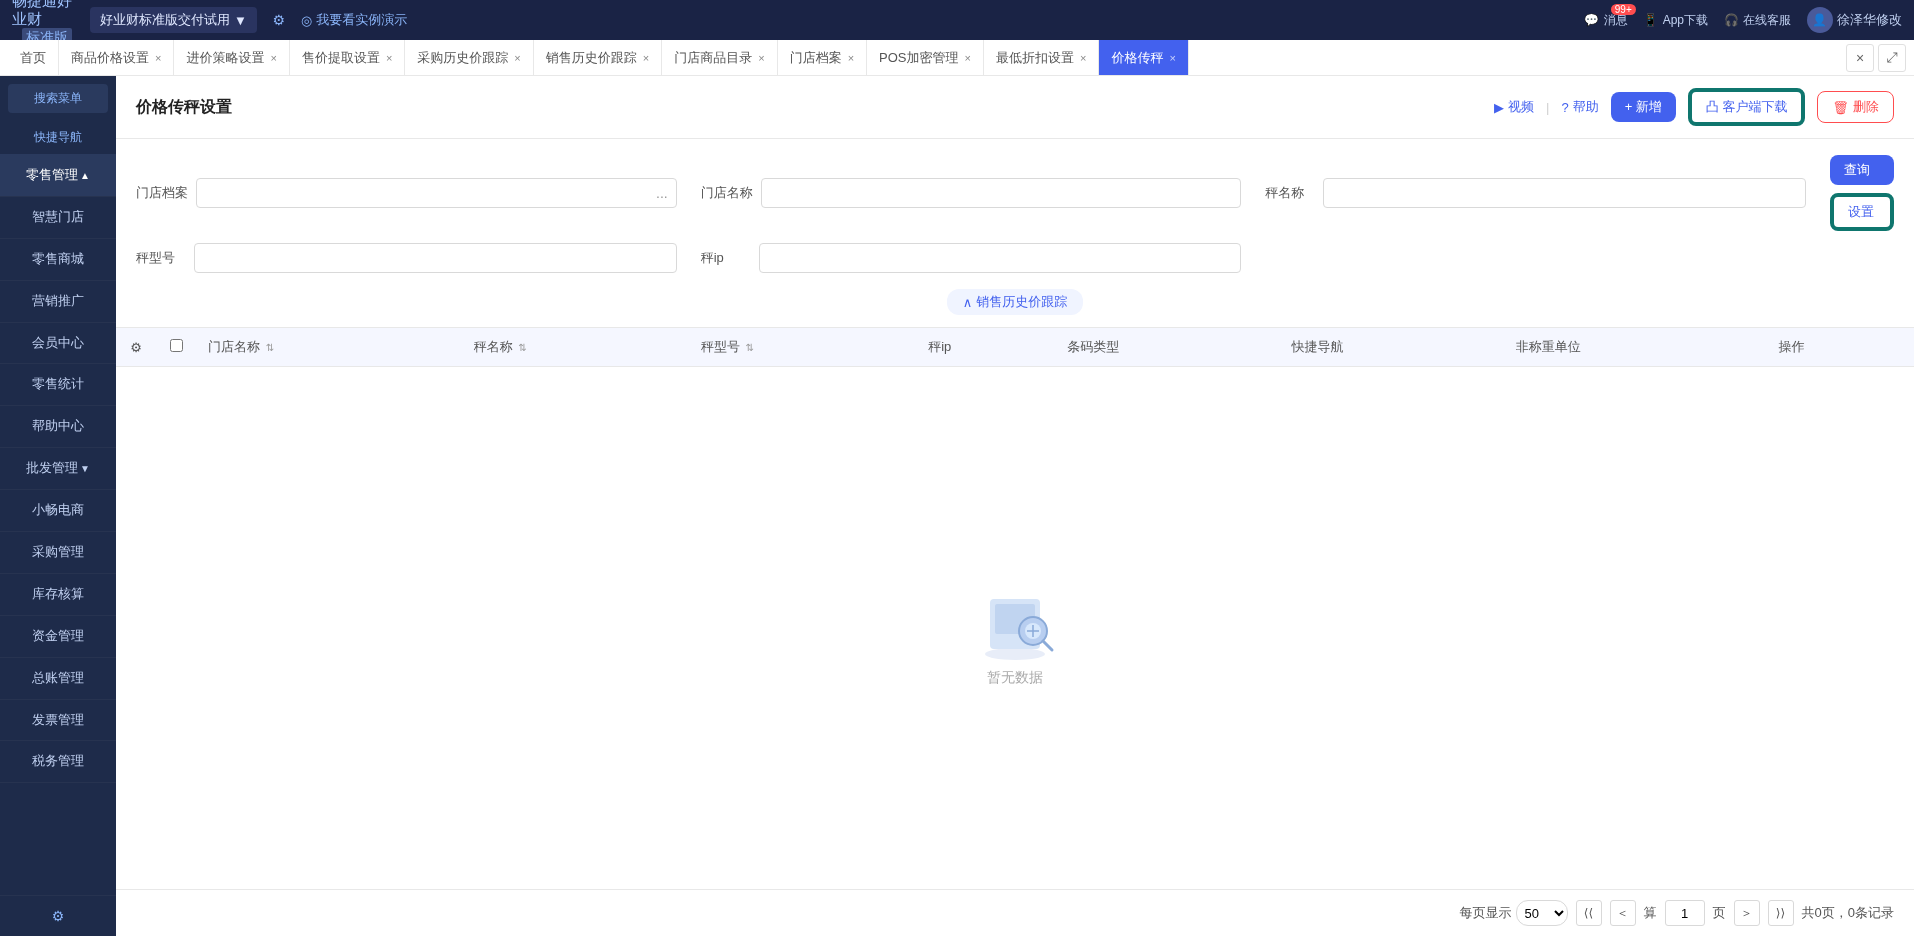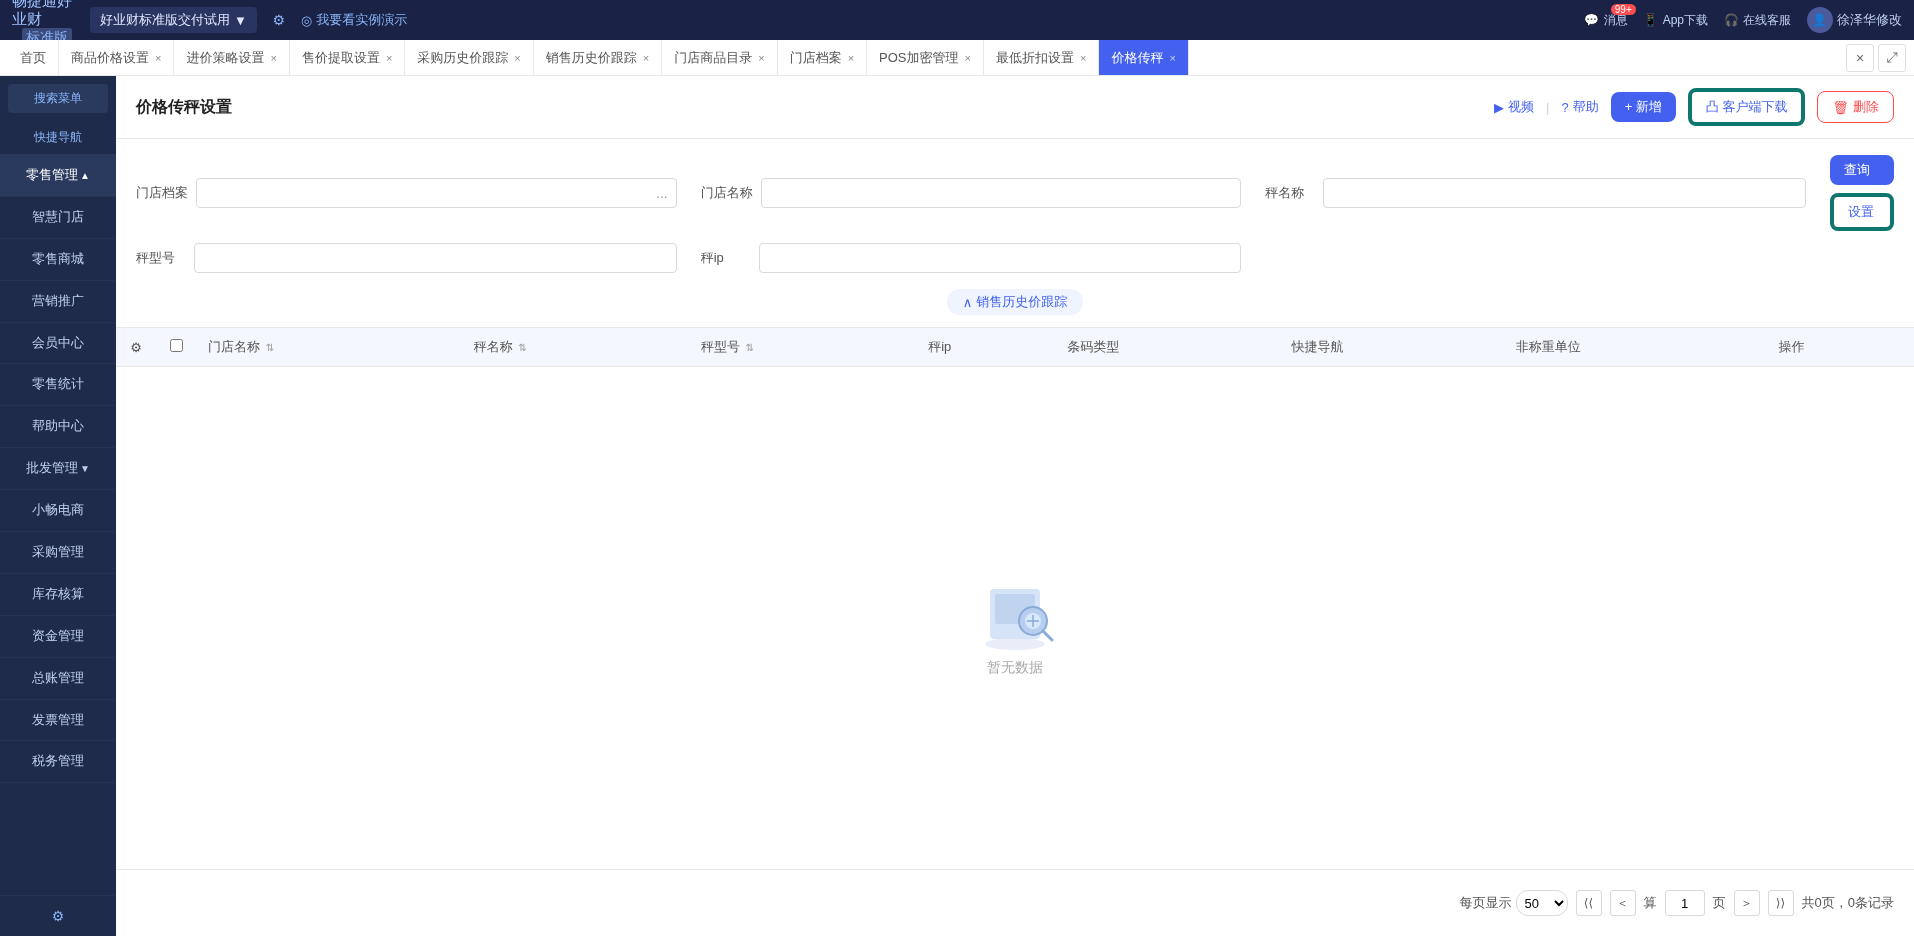--- a/index.html
+++ b/index.html
@@ -359,21 +359,21 @@
       justify-content: center;
       padding: 60px;
     }
     .empty-text {
       color: #aaa;
       font-size: 14px;
     }
 
     
     .pagination {
-      padding: 20px 20px;
+      padding: 10px 20px;
       background: #fff;
       border-top: 1px solid #e8e8e8;
       display: flex;
       align-items: center;
       justify-content: flex-end;
       gap: 8px;
       font-size: 13px;
       color: #555;
     }
     .page-size-select {

